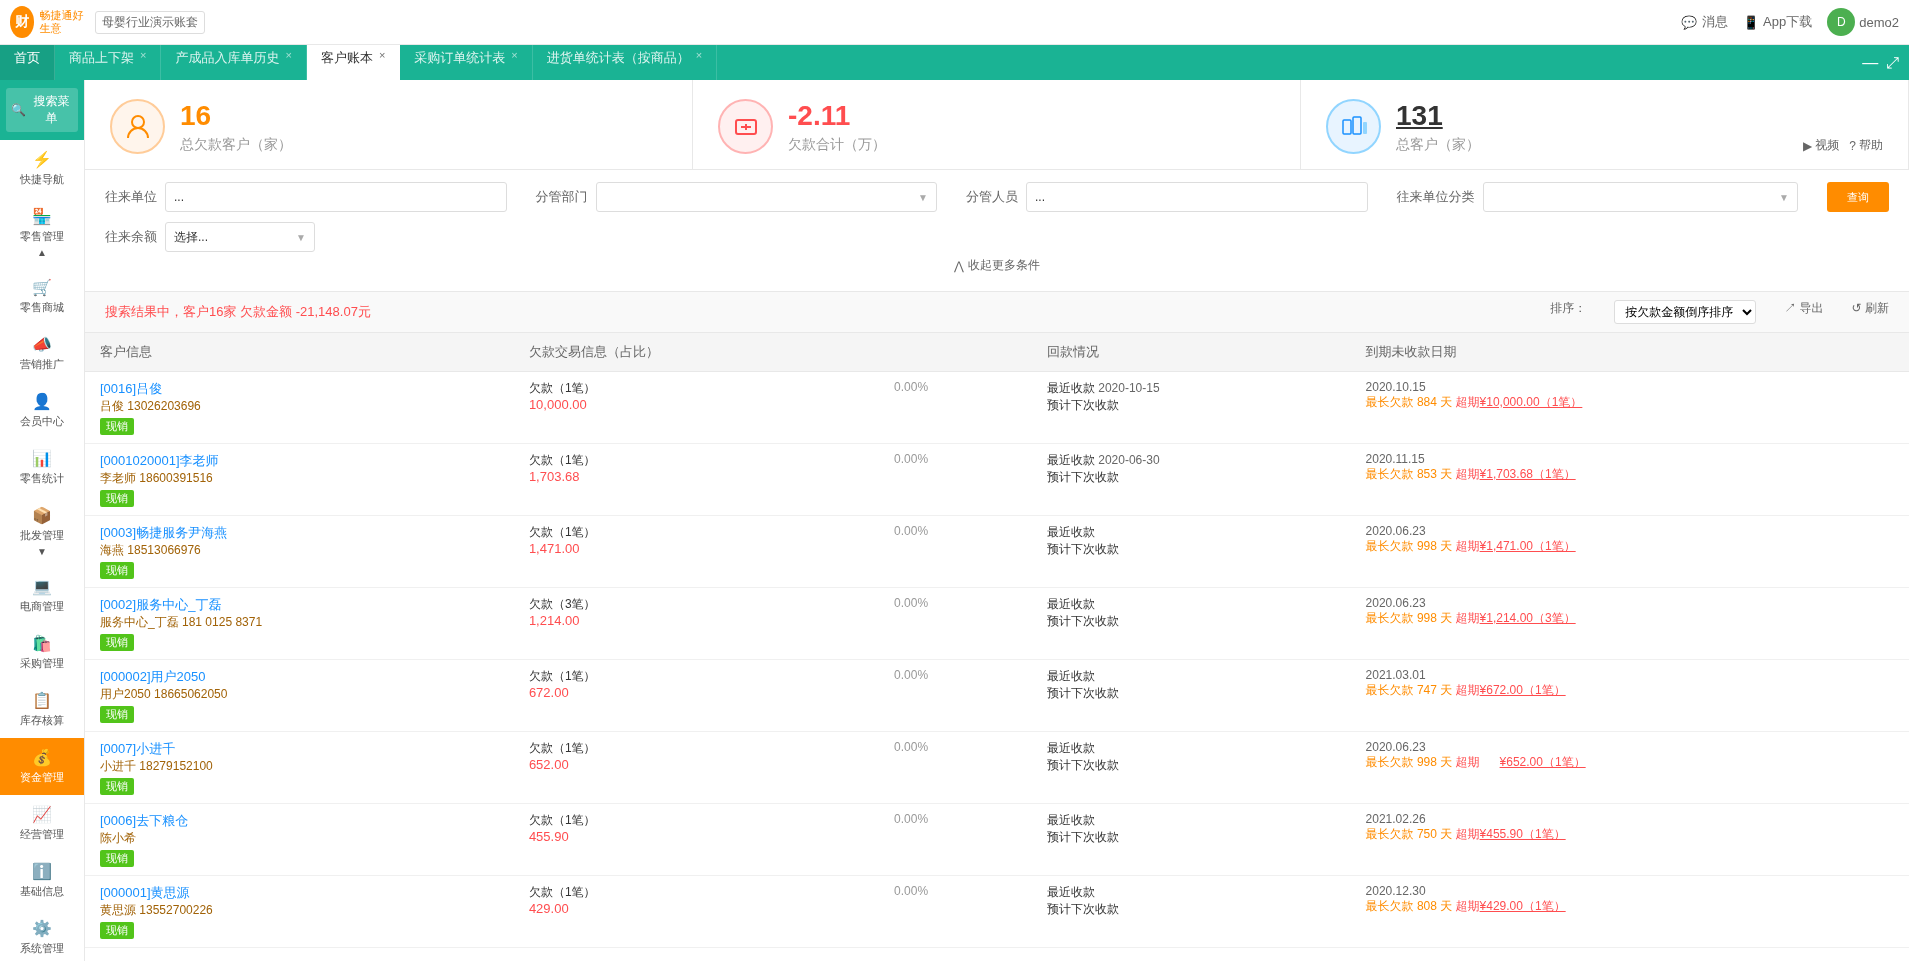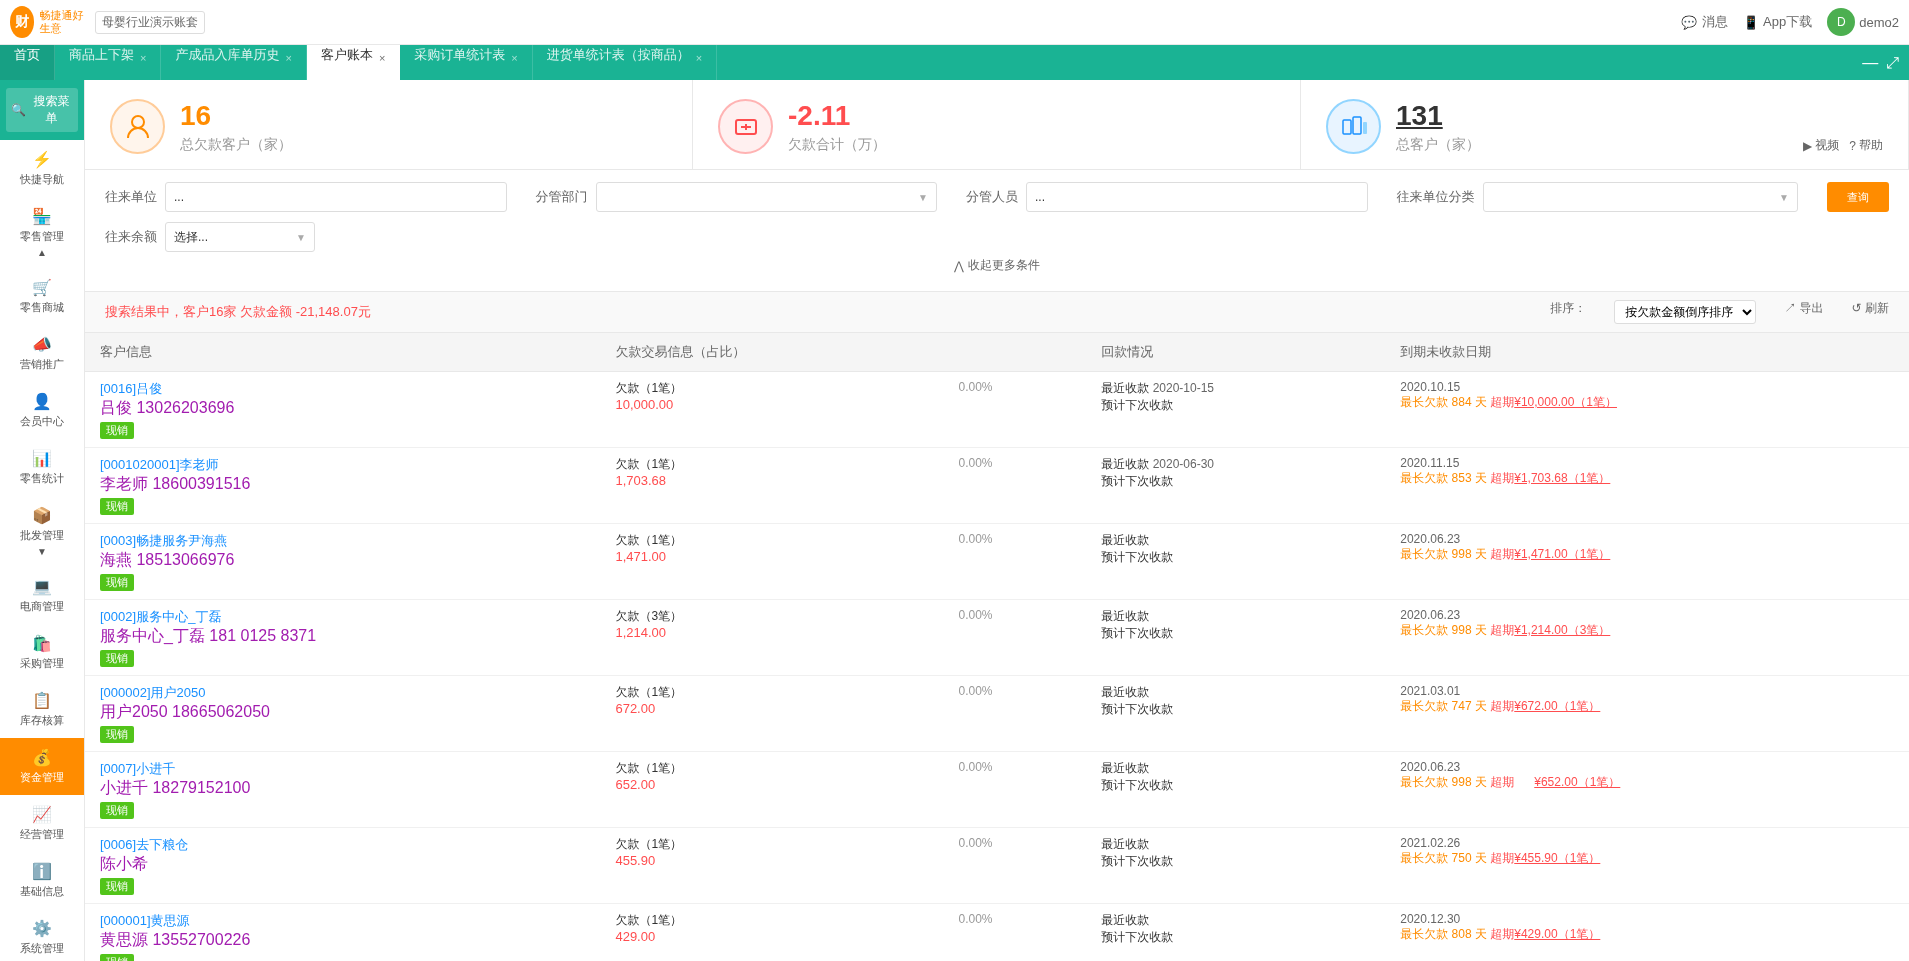--- a/index.html
+++ b/index.html
@@ -10,21 +10,21 @@
     .logo-area { width: 80px; display: flex; align-items: center; gap: 5px; }
     .logo-icon { width: 32px; height: 32px; background: #ff8c00; border-radius: 50%; display: flex; align-items: center; justify-content: center; color: white; font-size: 14px; font-weight: bold; }
     .logo-text { font-size: 11px; color: #ff8c00; line-height: 1.2; }
     .system-name { font-size: 12px; color: #666; margin-left: 5px; border: 1px solid #ddd; padding: 2px 6px; border-radius: 3px; }
     .top-right { margin-left: auto; display: flex; align-items: center; gap: 15px; }
     .top-btn { display: flex; align-items: center; gap: 4px; color: #666; font-size: 13px; cursor: pointer; }
     .avatar { width: 28px; height: 28px; background: #4CAF50; border-radius: 50%; display: flex; align-items: center; justify-content: center; color: white; font-size: 12px; }
     
     
     .tab-bar { height: 35px; background: #1ab394; display: flex; align-items: stretch; }
-    .tab { padding: 16px 14px; display: flex; align-items: flex-end; gap: 6px; cursor: pointer; font-size: 13px; color: rgba(255,255,255,0.85); white-space: nowrap; border-right: 1px solid rgba(255,255,255,0.15); }
+    .tab { padding: 4px 14px; display: flex; align-items: flex-start; gap: 6px; cursor: pointer; font-size: 13px; color: rgba(255,255,255,0.85); white-space: nowrap; border-right: 1px solid rgba(255,255,255,0.15); }
     .tab.home { background: rgba(0,0,0,0.1); color: white; }
     .tab.active { background: #fff; color: #333; font-weight: 500; }
     .tab .close-x { font-size: 11px; opacity: 0.7; }
     .tab-right-btns { margin-left: auto; display: flex; align-items: center; gap: 8px; padding: 0 10px; color: white; font-size: 16px; }
     
     
     .main-layout { display: flex; height: calc(961px - 80px); }
     
     
     .sidebar { width: 85px; background: #fff; border-right: 1px solid #e8e8e8; display: flex; flex-direction: column; overflow-y: auto; }
@@ -72,21 +72,21 @@
     
     
     .table-container { flex: 1; overflow-y: auto; background: #fff; }
     table { width: 100%; border-collapse: collapse; }
     thead tr { background: #f5f5f5; }
     th { padding: 10px 15px; text-align: left; font-size: 13px; color: #666; font-weight: 500; border-bottom: 1px solid #e8e8e8; white-space: nowrap; }
     td { padding: 8px 15px; border-bottom: 1px solid #f0f0f0; vertical-align: top; font-size: 12px; }
     
     .customer-name { color: #1890ff; cursor: pointer; font-size: 13px; }
     .customer-id { color: #1890ff; }
-    .customer-phone { color: #a21caf; font-size: 16px; }
+    .customer-phone { color: #a16207; font-size: 12px; }
     .tag-green { background: #52c41a; color: white; padding: 1px 6px; border-radius: 2px; font-size: 11px; display: inline-block; margin-top: 3px; }
     .amount-red { color: #ff4d4f; font-size: 13px; }
     .amount-pct { color: #999; font-size: 12px; margin-left: 8px; }
     .overdue-link { color: #ff4d4f; cursor: pointer; font-size: 12px; }
     .date-text { color: #666; font-size: 12px; }
     .days-text { color: #ff8c00; font-size: 12px; }
     
     
     .table-container::-webkit-scrollbar { width: 6px; }
     .table-container::-webkit-scrollbar-track { background: #f1f1f1; }

